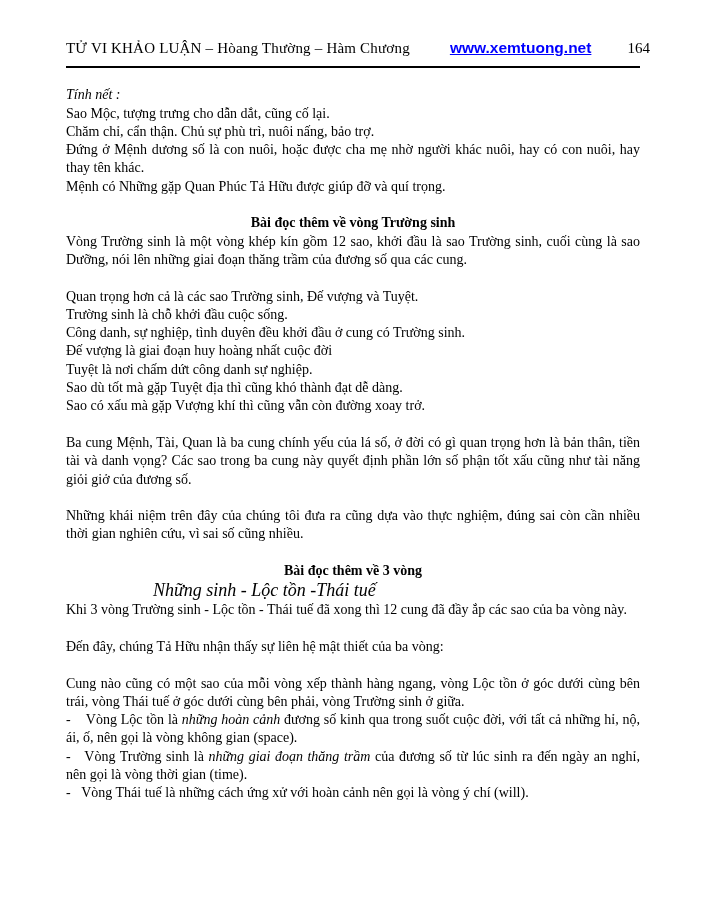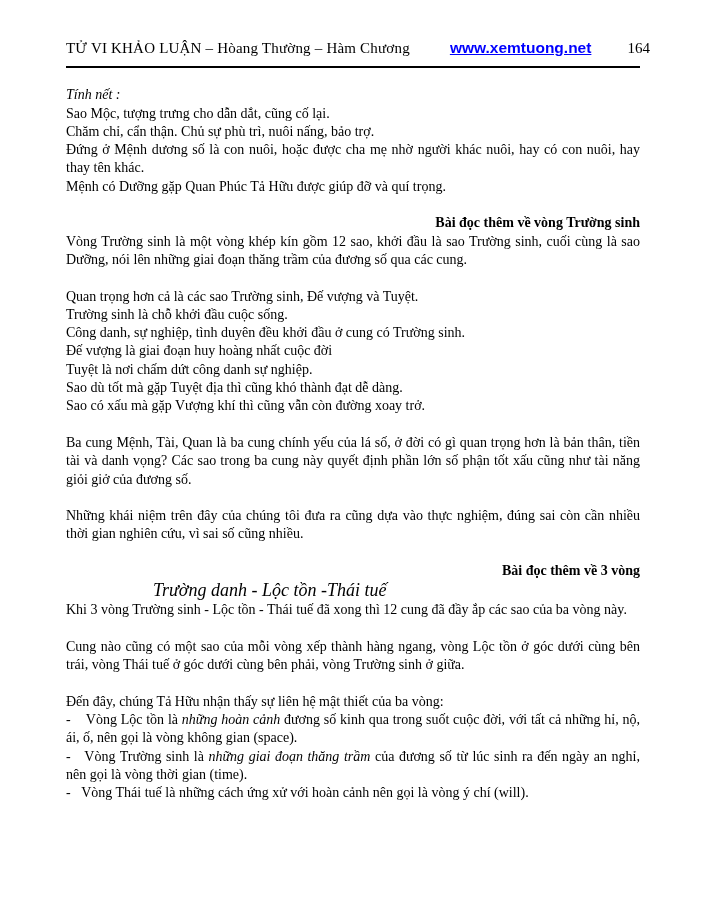--- a/index.html
+++ b/index.html
@@ -52,21 +52,21 @@
   .doc {
     margin-top: 11px;
     font-size: 14px;
     line-height: 18.3px;
     text-align: justify;
   }
   p.para { margin: 0; }
   p.gap { margin-top: 18.3px; }
   p.heading {
     font-weight: bold;
-    text-align: right;
+    text-align: center;
   }
   p.subtitle {
     font-style: italic;
     font-size: 18px;
     line-height: 21px;
     text-align: left;
     padding-left: 87px;
   }
   .it { font-style: italic; }
   .bd { font-weight: bold; }
@@ -80,34 +80,34 @@
     <span class="spacer"></span>
     <a class="site-link" href="#" style="color: rgb(0, 0, 255);">www.xemtuong.net</a>
     <span class="page-number">164</span>
   </div>
   <hr class="rule">
   <div class="doc">
       <p class="para gap"><span class="it">Tính nết :</span></p>
       <p class="para"><span>Sao Mộc, tượng trưng cho dẫn dắt, cũng cố lại.</span></p>
       <p class="para"><span>Chăm chỉ, cẩn thận. Chủ sự phù trì, nuôi nấng, bảo trợ.</span></p>
       <p class="para"><span>Đứng ở Mệnh dương số là con nuôi, hoặc được cha mẹ nhờ người khác nuôi, hay có con nuôi, hay thay tên khác.</span></p>
-      <p class="para"><span>Mệnh có Dưỡng gặp Quan Phúc Tả Hữu được giúp đỡ và quí trọng.</span></p>
+      <p class="para"><span>Mệnh có Những gặp Quan Phúc Tả Hữu được giúp đỡ và quí trọng.</span></p>
       <p class="para heading gap"><span class="bd">Bài đọc thêm về vòng Trường sinh</span></p>
       <p class="para"><span>Vòng Trường sinh là một vòng khép kín gồm 12 sao, khởi đầu là sao Trường sinh, cuối cùng là sao Dưỡng, nói lên những giai đoạn thăng trầm của đương số qua các cung.</span></p>
       <p class="para gap"><span>Quan trọng hơn cả là các sao Trường sinh, Đế vượng và Tuyệt.</span></p>
       <p class="para"><span>Trường sinh là chỗ khởi đầu cuộc sống.</span></p>
       <p class="para"><span>Công danh, sự nghiệp, tình duyên đều khởi đầu ở cung có Trường sinh.</span></p>
       <p class="para"><span>Đế vượng là giai đoạn huy hoàng nhất cuộc đời</span></p>
       <p class="para"><span>Tuyệt là nơi chấm dứt công danh sự nghiệp.</span></p>
       <p class="para"><span>Sao dù tốt mà gặp Tuyệt địa thì cũng khó thành đạt dễ dàng.</span></p>
       <p class="para"><span>Sao có xấu mà gặp Vượng khí thì cũng vẫn còn đường xoay trở.</span></p>
       <p class="para gap"><span>Ba cung Mệnh, Tài, Quan là ba cung chính yếu của lá số, ở đời có gì quan trọng hơn là bản thân, tiền tài và danh vọng? Các sao trong ba cung này quyết định phần lớn số phận tốt xấu cũng như tài năng giỏi giở của đương số.</span></p>
       <p class="para gap"><span>Những khái niệm trên đây của chúng tôi đưa ra cũng dựa vào thực nghiệm, đúng sai còn cần nhiều thời gian nghiên cứu, vì sai số cũng nhiều.</span></p>
       <p class="para heading gap"><span class="bd">Bài đọc thêm về 3 vòng</span></p>
-      <p class="para subtitle"><span class="it">Trường danh - Lộc tồn -Thái tuế</span></p>
+      <p class="para subtitle"><span class="it">Những sinh - Lộc tồn -Thái tuế</span></p>
       <p class="para"><span>Khi 3 vòng Trường sinh - Lộc tồn - Thái tuế đã xong thì 12 cung đã đầy ắp các sao của ba vòng này.</span></p>
+      <p class="para gap"><span>Đến đây, chúng Tả Hữu nhận thấy sự liên hệ mật thiết của ba vòng:</span></p>
       <p class="para gap"><span>Cung nào cũng có một sao của mỗi vòng xếp thành hàng ngang, vòng Lộc tồn ở góc dưới cùng bên trái, vòng Thái tuế ở góc dưới cùng bên phải, vòng Trường sinh ở giữa.</span></p>
-      <p class="para gap"><span>Đến đây, chúng Tả Hữu nhận thấy sự liên hệ mật thiết của ba vòng:</span></p>
       <p class="para"><span>-&nbsp;&nbsp;&nbsp;&nbsp;Vòng Lộc tồn là </span><span class="it">những hoàn cảnh</span><span> đương số kinh qua trong suốt cuộc đời, với tất cả những hỉ, nộ, ái, ố, nên gọi là vòng không gian (space).</span></p>
       <p class="para"><span>-&nbsp;&nbsp;&nbsp;Vòng Trường sinh là </span><span class="it">những giai đoạn thăng trầm</span><span> của đương số từ lúc sinh ra đến ngày an nghỉ, nên gọi là vòng thời gian (time).</span></p>
       <p class="para"><span>-&nbsp;&nbsp;&nbsp;Vòng Thái tuế là những cách ứng xử với hoàn cảnh nên gọi là vòng ý chí (will).</span></p>
     </div>
 </div>
 
 </body></html>

